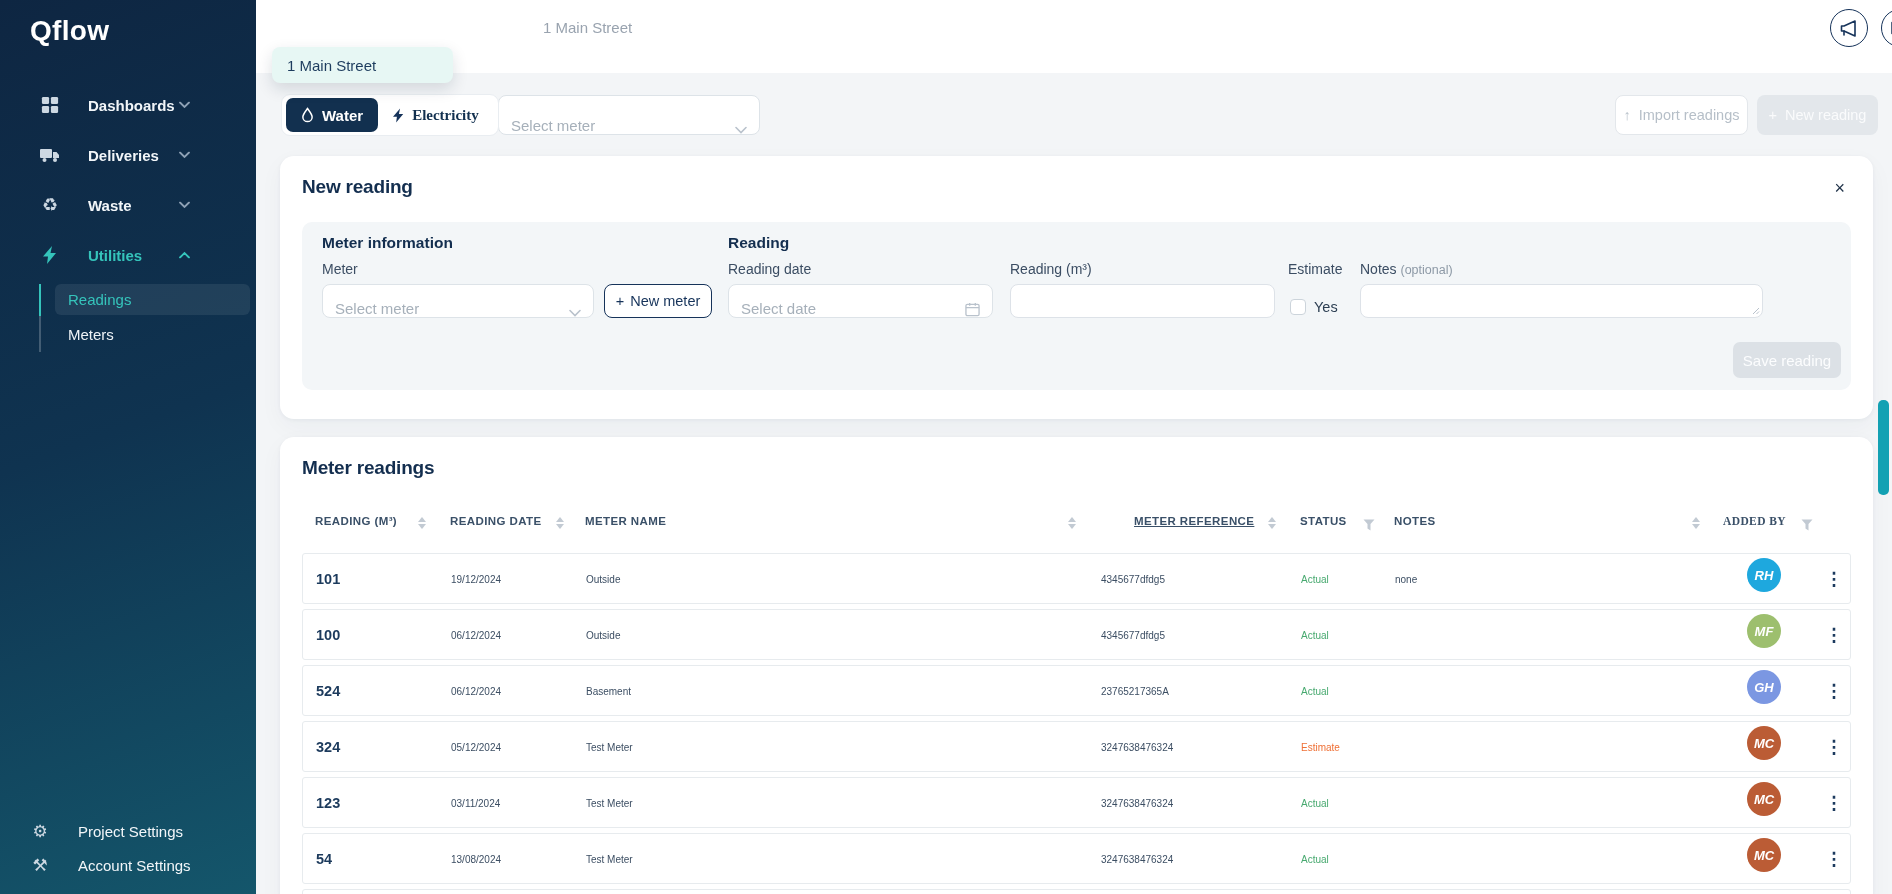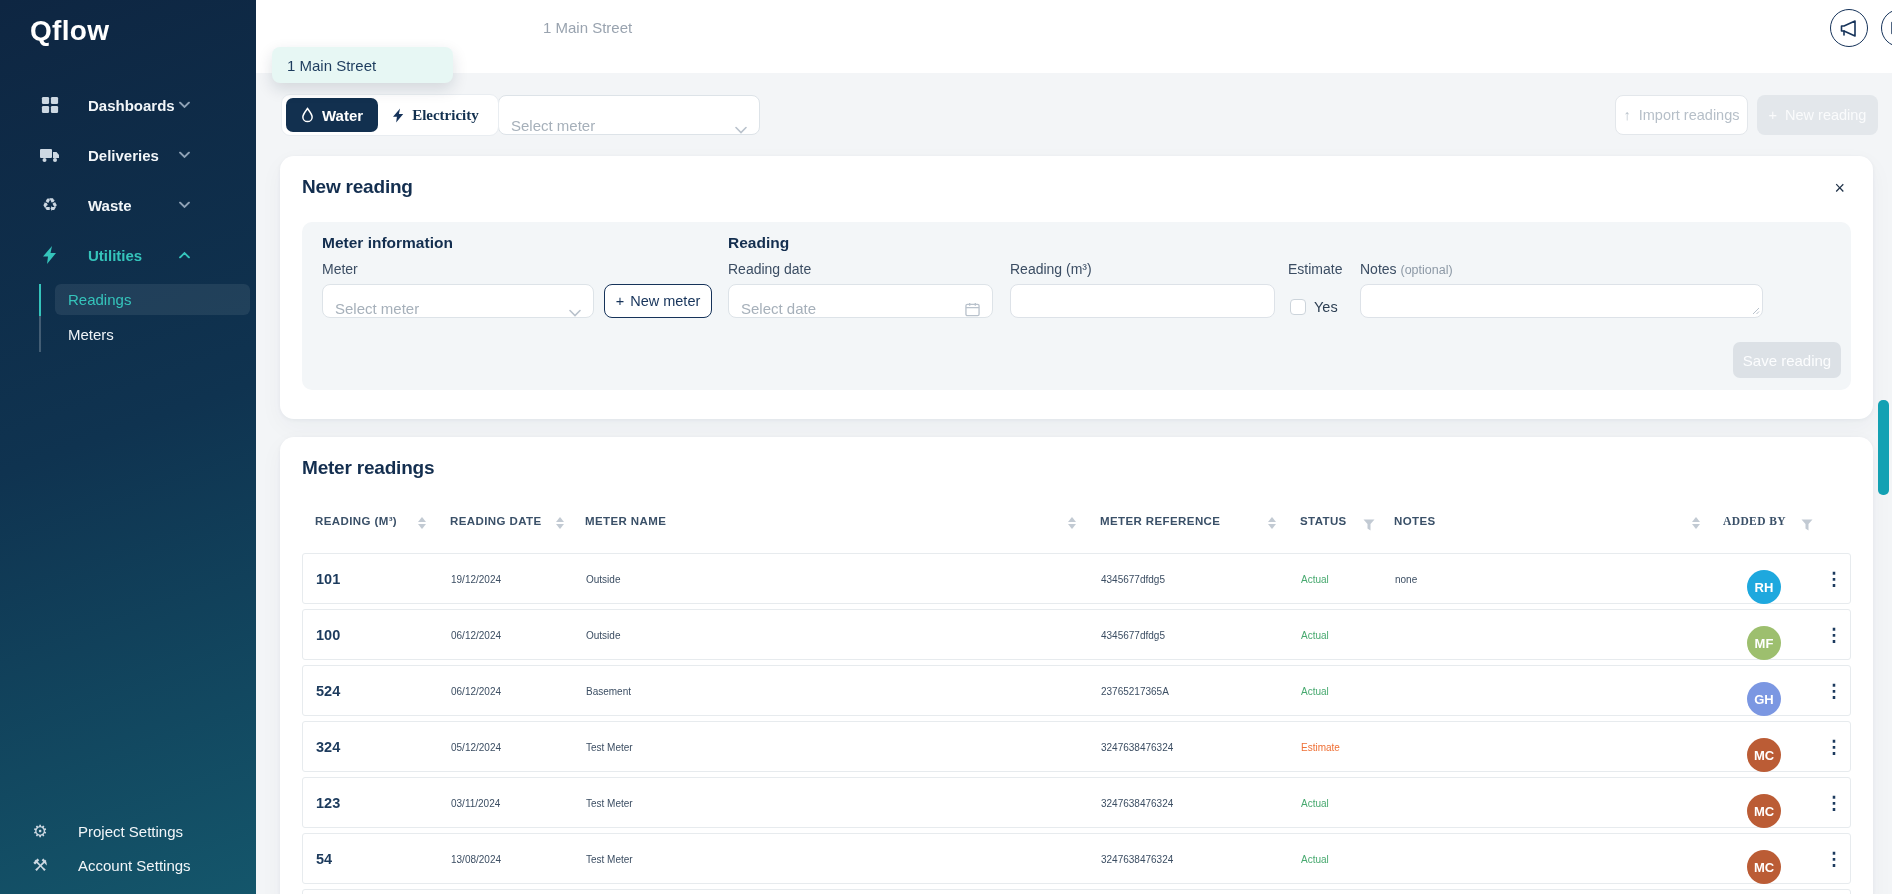--- a/index.html
+++ b/index.html
@@ -77,21 +77,21 @@
   .sorter .tri-up { width:0; height:0; border-left:4px solid transparent; border-right:4px solid transparent; border-bottom:5px solid #c2cad3; }
   .sorter .tri-dn { width:0; height:0; border-left:4px solid transparent; border-right:4px solid transparent; border-top:5px solid #c2cad3; }
   .funnel { position:absolute; top:4px; cursor:pointer; }
   .rows { position:absolute; left:22px; top:116px; width:1549px; }
   .trow { position:relative; height:51px; margin-bottom:5px; background:#fff; border:1px solid #e7ebee; border-radius:3px; }
   .trow.partial { height:20px; }
   .cell { position:absolute; top:50%; transform:translateY(-50%); font-size:10px; color:#3c4e63; white-space:nowrap; }
   .c-reading { left:13px; font-weight:700; font-size:14.5px; color:#1c3a5c; }
   .c-date { left:148px; } .c-meter { left:283px; } .c-ref { left:798px; }
   .c-status { left:998px; } .c-notes { left:1092px; }
-  .avatar { position:absolute; left:1444px; top:16px; width:34px; height:34px; border-radius:50%; color:#fff; font-size:13px; font-weight:700; display:flex; align-items:center; justify-content:center; }
+  .avatar { position:absolute; left:1444px; top:4px; width:34px; height:34px; border-radius:50%; color:#fff; font-size:13px; font-weight:700; display:flex; align-items:center; justify-content:center;font-style:italic; }
   .kebab { position:absolute; left:1516px; top:50%; transform:translateY(-50%); border:none; background:none; font-size:18px; font-weight:700; color:#1c3a5e; cursor:pointer; font-family:inherit; padding:2px 6px; }
   
   .scroll-thumb { position:absolute; left:1878px; top:400px; width:11px; height:95px; border-radius:5px; background:var(--scrollbar); cursor:grab; }
   svg { display:block; }
 </style>
 </head>
 <body>
 
 <nav class="sidebar">
   <div class="logo">Qflow</div>
@@ -311,21 +311,21 @@
     <span class="th" style="left:148px;">Reading date</span>
     <span class="sorter" style="left:254px;">
         <span class="tri-up"></span>
         <span class="tri-dn"></span>
       </span>
     <span class="th" style="left:283px;">Meter name</span>
     <span class="sorter" style="left:766px;">
         <span class="tri-up"></span>
         <span class="tri-dn"></span>
       </span>
-    <span class="th" style="left:798px;">Meter reference</span>
+    <span class="th" style="left:832px;text-decoration:underline;">Meter reference</span>
     <span class="sorter" style="left:966px;">
         <span class="tri-up"></span>
         <span class="tri-dn"></span>
       </span>
     <span class="th" style="left:998px;">Status</span>
     <span class="funnel" style="left:1061px;">
       <svg width="12" height="12" viewBox="0 0 12 12" fill="#c2cad3">
           <path d="M0.5 0.5h11L7.5 5v6.5l-3-2V5z"></path>
         </svg>
     </span>

